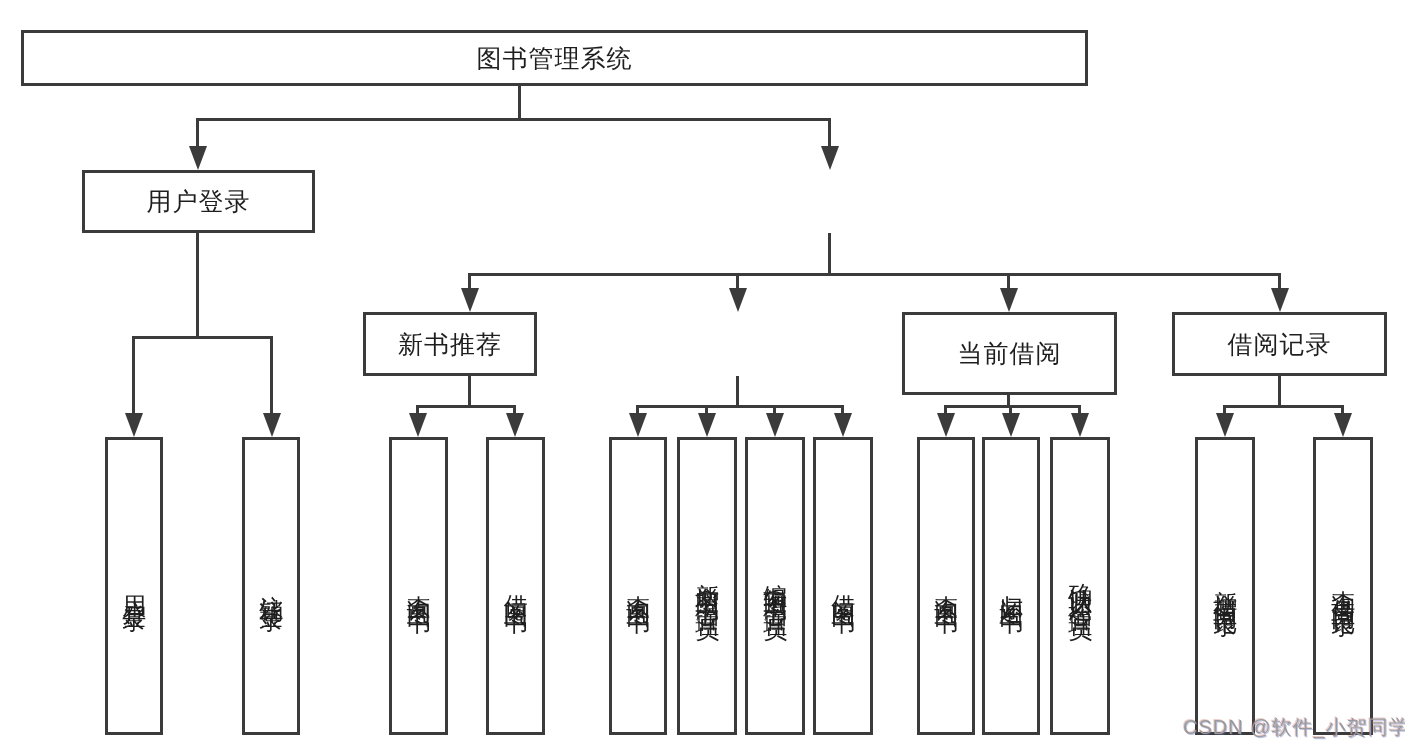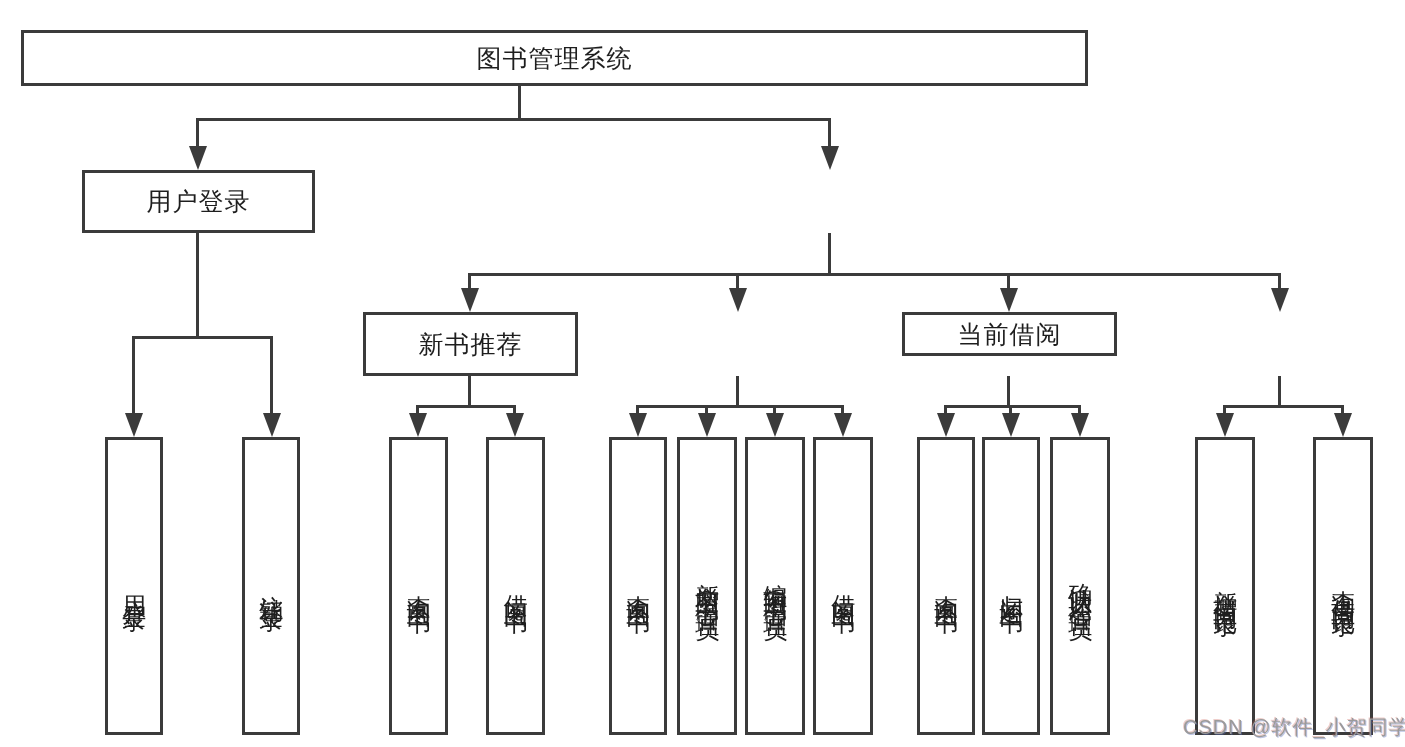--- a/index.html
+++ b/index.html
@@ -92,25 +92,28 @@
   <div class="hline" style="left:468px;top:273px;width:813px;"></div>
   <div class="vline" style="left:468px;top:273px;height:19px;"></div>
   <div class="vline" style="left:736px;top:273px;height:19px;"></div>
   <div class="vline" style="left:1007px;top:273px;height:19px;"></div>
   <div class="vline" style="left:1278px;top:273px;height:19px;"></div>
   <div class="arrow" style="left:461px;top:288px;"></div>
   <div class="arrow" style="left:729px;top:288px;"></div>
   <div class="arrow" style="left:1000px;top:288px;"></div>
   <div class="arrow" style="left:1271px;top:288px;"></div>
 
-  <div class="box" style="left:363px;top:312px;width:215px;height:64px;">
+  <div class="box" style="left:363px;top:312px;width:174px;height:64px;">
     <span>新书推荐</span>
   </div>
-  <div class="box" style="left:902px;top:312px;width:215px;height:44px;">
+  <div class="box" style="left:902px;top:312px;width:215px;height:83px;">
     <span>当前借阅</span>
+  </div>
+  <div class="box" style="left:1172px;top:312px;width:215px;height:64px;">
+    <span>借阅记录</span>
   </div>
 
   <div class="vline" style="left:468px;top:376px;height:31px;"></div>
   <div class="hline" style="left:416px;top:405px;width:100px;"></div>
   <div class="vline" style="left:416px;top:405px;height:10px;"></div>
   <div class="vline" style="left:513px;top:405px;height:10px;"></div>
   <div class="arrow" style="left:409px;top:413px;"></div>
   <div class="arrow" style="left:506px;top:413px;"></div>
 
   <div class="vline" style="left:736px;top:376px;height:31px;"></div>

